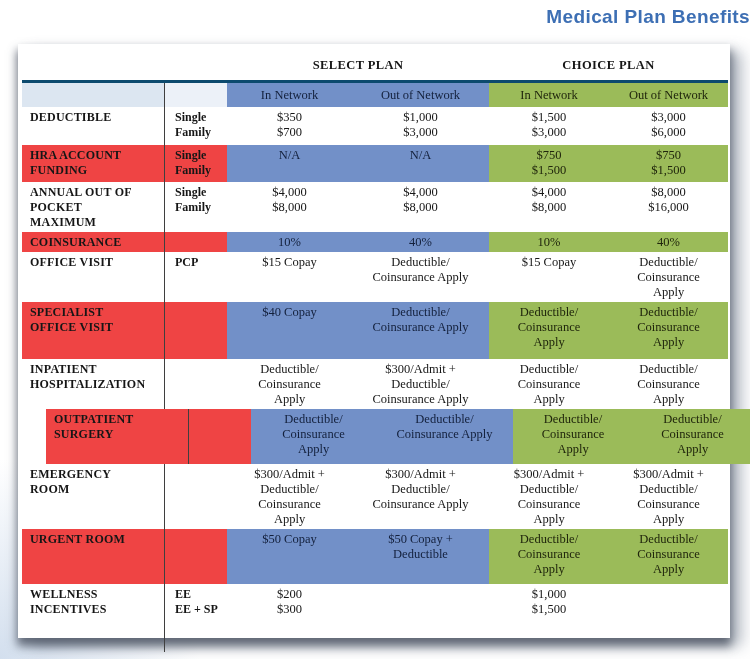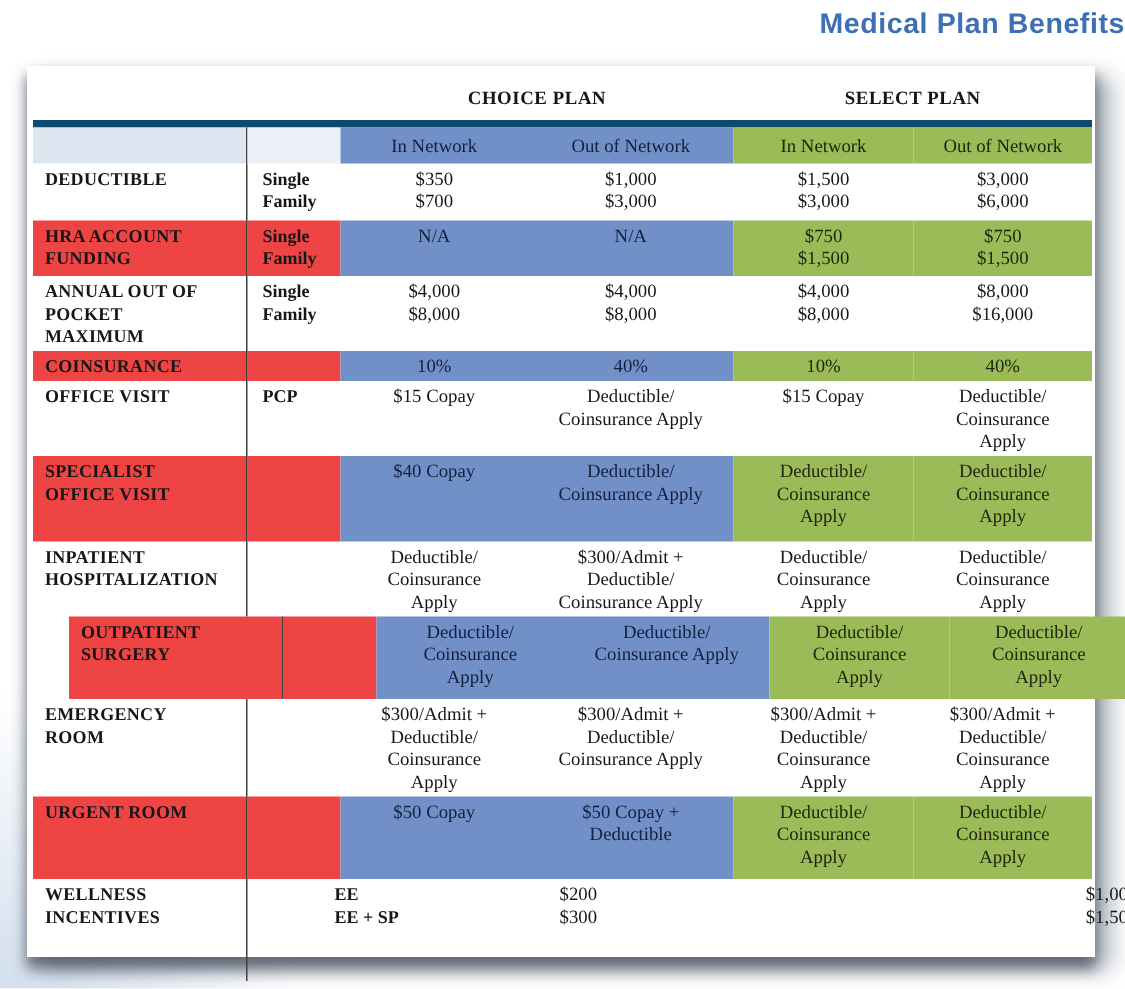--- a/index.html
+++ b/index.html
@@ -28,21 +28,21 @@
     box-shadow: 0 7px 9px 1px rgba(72,80,95,0.8), 12px 8px 14px rgba(100,112,132,0.45);
     padding:6px 0 0 4px;
   }
   .tbl { width:706px; color:#161616; }
   .row {
     display:grid;
     grid-template-columns:143px 62px 125px 137px 120px 119px;
   }
   .row-plans { grid-template-columns:205px 262px 239px; height:30px; align-items:center; }
   .plan-h { text-align:center; font-weight:bold; font-size:12.5px; letter-spacing:0.4px; }
-  .row-network { border-top:5px solid #0c4a6e; }
+  .row-network { border-top:3px solid #0c4a6e; }
   .cell {
     font-size:12.5px; line-height:15px;
     padding:3px 2px 2px 2px;
     text-align:center;
     white-space:pre-line;
   }
   .c-label {
     text-align:left; font-weight:bold; padding-left:8px; padding-right:2px;
     font-size:12px; letter-spacing:0.2px;
   }
@@ -60,36 +60,36 @@
   .h-deductible { min-height:38px; }
   .h-hra { min-height:37px; }
   .h-annual { min-height:50px; }
   .h-coins { min-height:18px; }
   .h-office { min-height:46px; }
   .h-specialist { min-height:57px; }
   .h-inpatient { min-height:48px; }
   .h-outpatient { min-height:55px;padding-left:24px; }
   .h-emergency { min-height:61px; }
   .h-urgent { min-height:55px; }
-  .h-wellness { min-height:42px;gap:48px; }
+  .h-wellness { min-height:42px; }
   .h-spacer { min-height:26px; }
 </style>
 </head>
 <body>
 
 <div class="page">
   <div class="title">Medical Plan Benefits</div>
 
   <div class="card">
     <div class="tbl">
 
       <div class="row row-plans">
         <div class="cell"></div>
+        <div class="cell plan-h">SELECT PLAN</div>
         <div class="cell plan-h">CHOICE PLAN</div>
-        <div class="cell plan-h">SELECT PLAN</div>
       </div>
 
       <div class="row row-network shaded vl h-network">
         <div class="cell"></div>
         <div class="cell"></div>
         <div class="cell">In Network</div>
         <div class="cell">Out of Network</div>
         <div class="cell">In Network</div>
         <div class="cell">Out of Network</div>
       </div>

